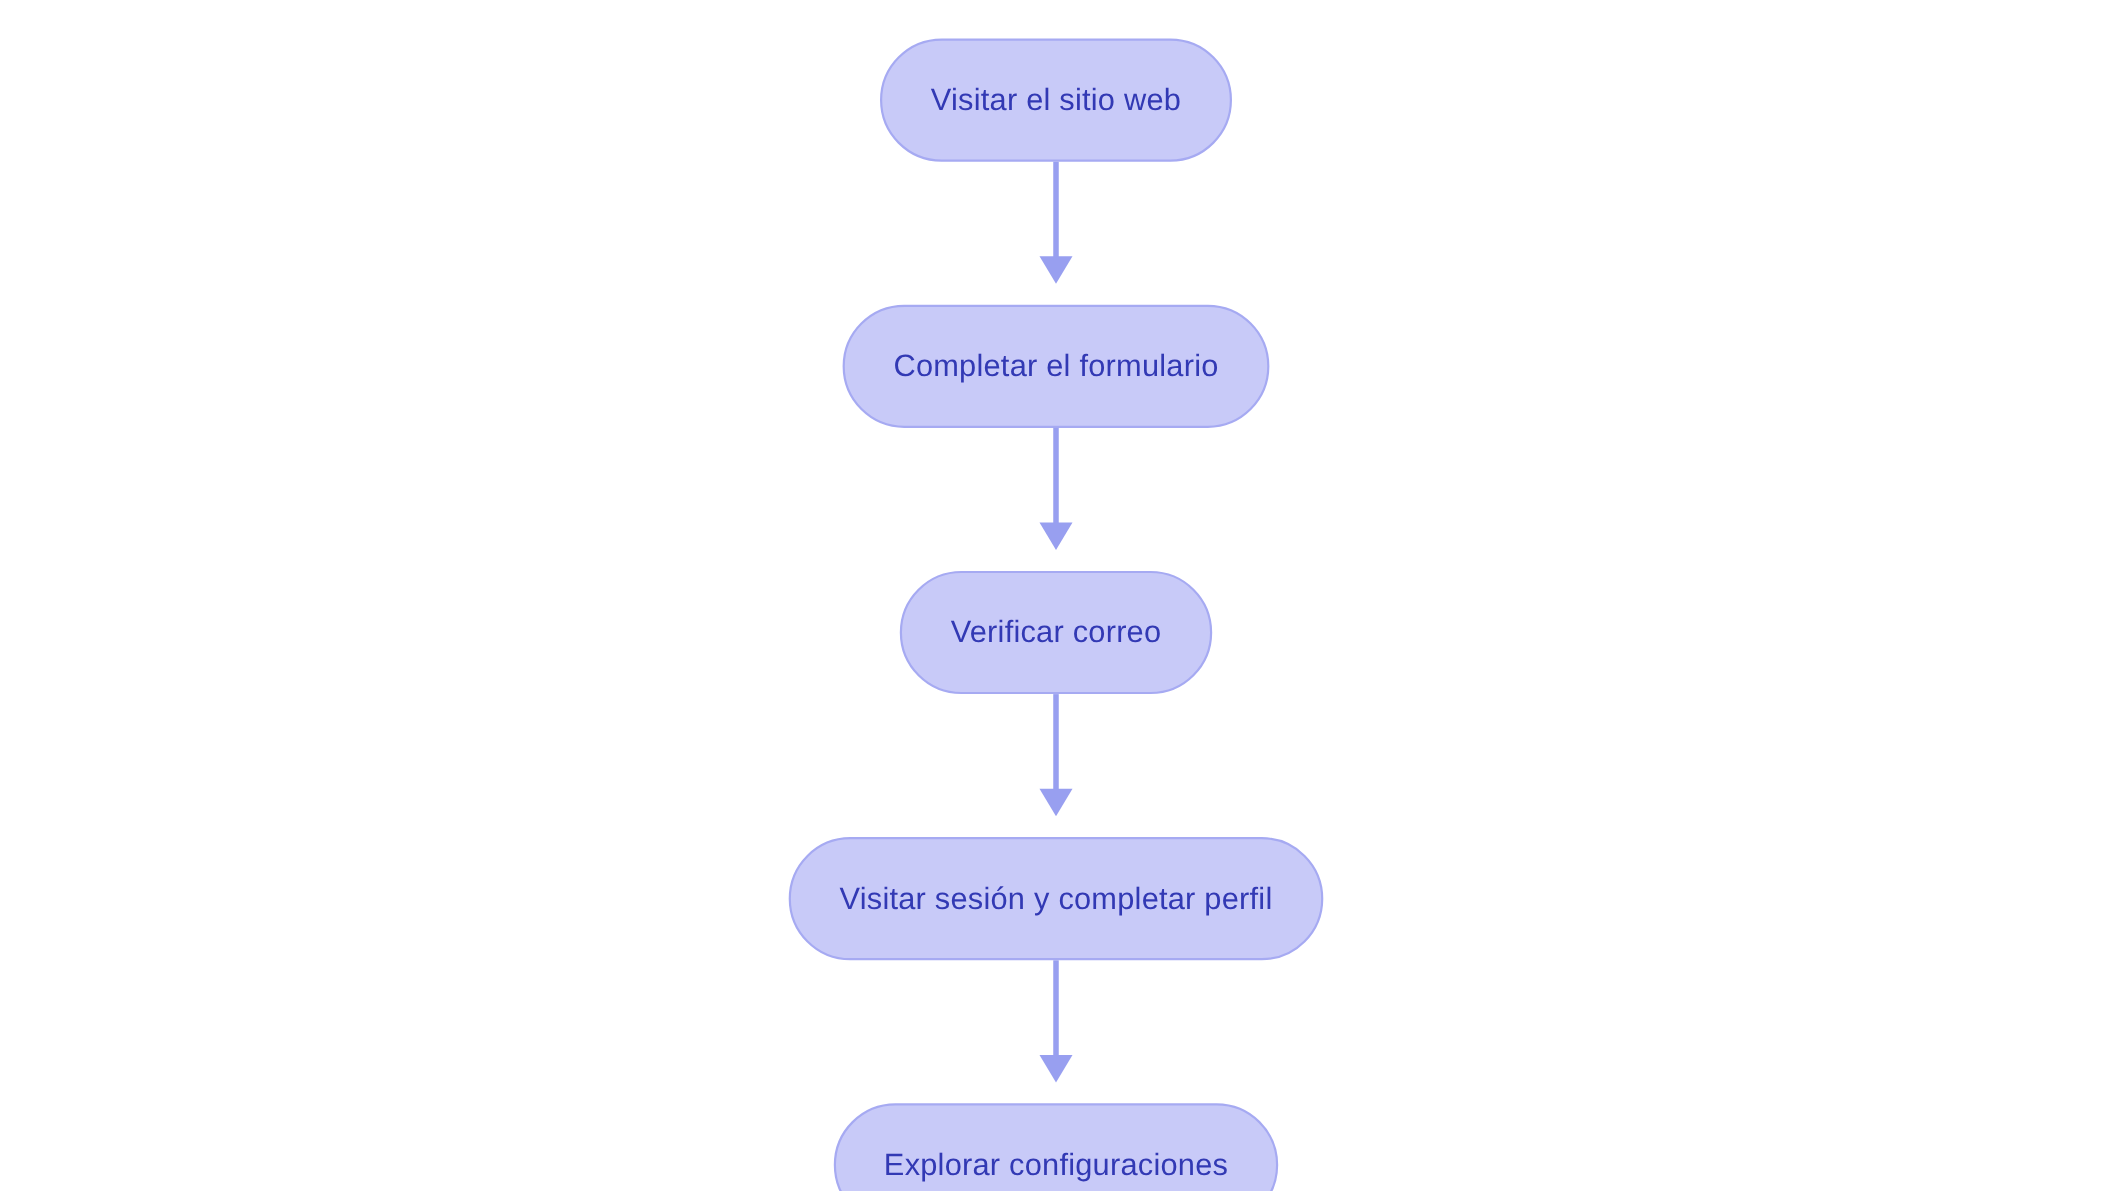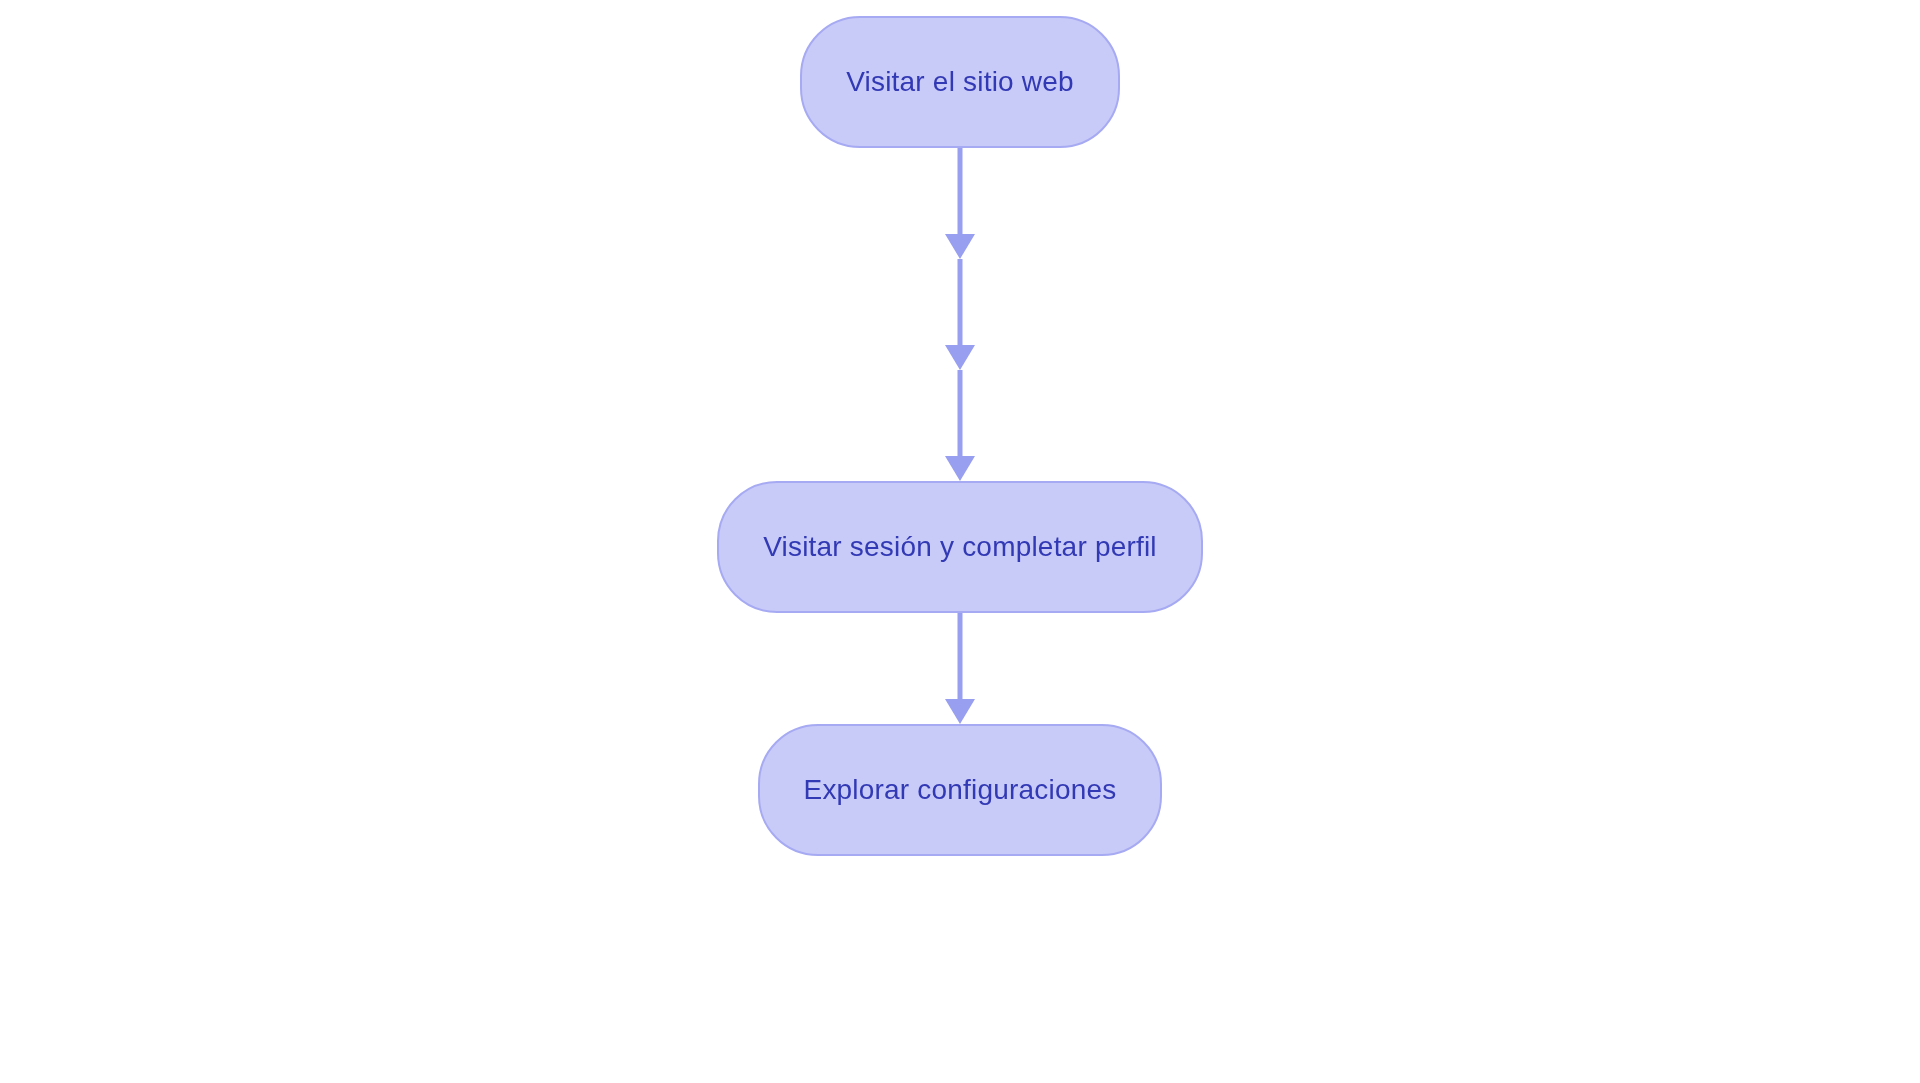--- a/index.html
+++ b/index.html
@@ -20,29 +20,30 @@
   .flow {
     position: absolute;
     top: 16px;
     left: 0;
     width: 1920px;
     display: flex;
     flex-direction: column;
     align-items: center;
   }
   .node {
-    height: 132px;
+    height: 112px;
     box-sizing: border-box;
     border-radius: 60px;
     background: var(--node-fill);
     border: 2px solid var(--node-border);
     display: flex;
     align-items: center;
     justify-content: center;
     padding: 18px 44px;
+    margin-top: 19px;
   }
   .node-label {
     font-size: 28px;
     color: var(--text-color);
     letter-spacing: 0.2px;
     white-space: nowrap;
   }
   .arrow {
     height: 111px;
     width: 34px;
@@ -77,26 +78,32 @@
 
   <div class="node">
     <span class="node-label">Visitar el sitio web</span>
   </div>
 
   <div class="arrow">
     <div class="arrow-line"></div>
     <div class="arrow-head"></div>
   </div>
 
+  <div class="node">
+    <span class="node-label">Completar el formulario</span>
+  </div>
 
   <div class="arrow">
     <div class="arrow-line"></div>
     <div class="arrow-head"></div>
   </div>
 
+  <div class="node">
+    <span class="node-label">Verificar correo</span>
+  </div>
 
   <div class="arrow">
     <div class="arrow-line"></div>
     <div class="arrow-head"></div>
   </div>
 
   <div class="node">
     <span class="node-label">Visitar sesión y completar perfil</span>
   </div>
 

